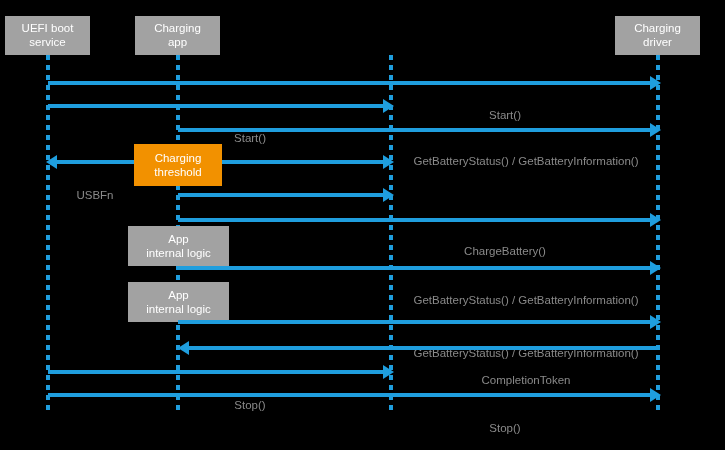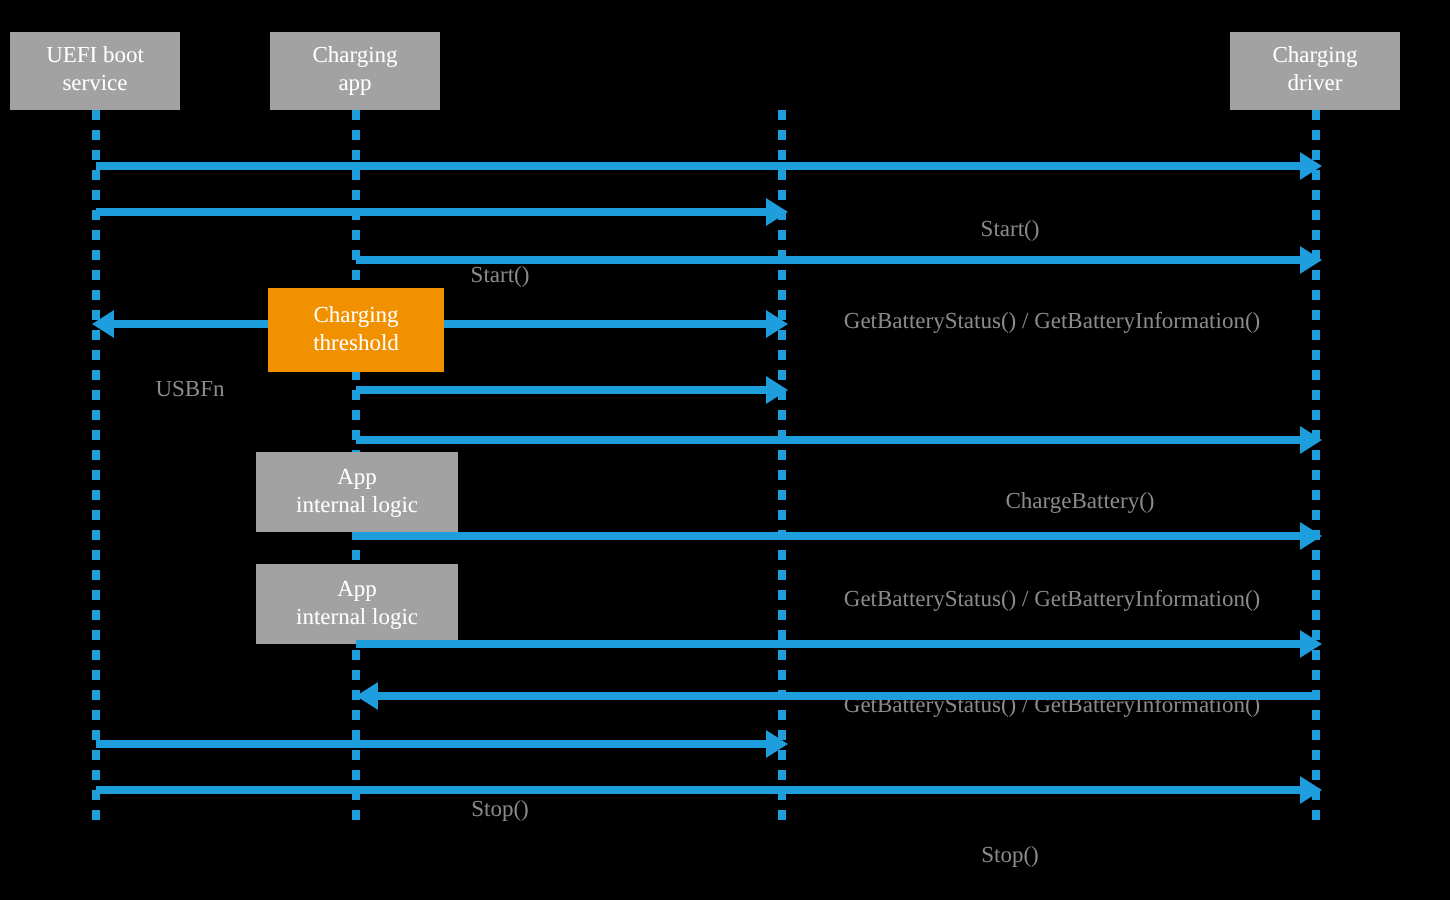--- a/index.html
+++ b/index.html
@@ -6,21 +6,21 @@
     margin: 0;
     padding: 0;
     background: #000000;
   }
   #canvas {
     position: relative;
     width: 725px;
     height: 450px;
     background: #000000;
     overflow: hidden;
-    font-family: Liberation Serif, serif;
+    font-family: Liberation Sans, sans-serif;
   }
 
   
   .participant {
     position: absolute;
     background: #a2a2a2;
     color: #ffffff;
     font-size: 11.5px;
     line-height: 13.5px;
     text-align: center;
@@ -128,41 +128,42 @@
   <div class="msg-label" style="left:55px; top:145px; width:80px;">USBFn</div>
   <div class="msg-line" style="left:56px; top:160px; width:80px;"></div>
   <div class="arrowhead left" style="left:46px; top:155px;"></div>
 
   <div class="msg-line" style="left:222px; top:160px; width:167px;"></div>
   <div class="arrowhead right" style="left:383px; top:155px;"></div>
 
   <div class="msg-line" style="left:178px; top:193px; width:211px;"></div>
   <div class="arrowhead right" style="left:383px; top:188px;"></div>
 
-  <div class="msg-label" style="left:410px; top:201px; width:260px;">ChargeBattery()</div>
+  <div class="msg-label" style="left:375px; top:201px; width:260px;">ChargeBattery()</div>
   <div class="msg-line" style="left:178px; top:218px; width:478px;"></div>
   <div class="arrowhead right" style="left:650px; top:213px;"></div>
 
   <div class="note-box orange" style="left:134px; top:144px; width:88px; height:42px;">Charging
 threshold</div>
 
   <div class="note-box gray" style="left:128px; top:226px; width:101px; height:40px;">App
 internal logic</div>
 
   <div class="msg-label" style="left:396px; top:250px; width:260px;">GetBatteryStatus() / GetBatteryInformation()</div>
   <div class="msg-line" style="left:178px; top:266px; width:478px;"></div>
   <div class="arrowhead right" style="left:650px; top:261px;"></div>
 
   <div class="note-box gray" style="left:128px; top:282px; width:101px; height:40px;">App
 internal logic</div>
 
   <div class="msg-label" style="left:396px; top:303px; width:260px;">GetBatteryStatus() / GetBatteryInformation()</div>
   <div class="msg-line" style="left:178px; top:320px; width:478px;"></div>
   <div class="arrowhead right" style="left:650px; top:315px;"></div>
 
+  <div class="msg-label" style="left:396px; top:330px; width:260px;">CompletionToken</div>
   <div class="msg-line" style="left:188px; top:346px; width:470px;"></div>
   <div class="arrowhead left" style="left:178px; top:341px;"></div>
 
   <div class="msg-label" style="left:190px; top:355px; width:120px;">Stop()</div>
   <div class="msg-line" style="left:48px; top:370px; width:341px;"></div>
   <div class="arrowhead right" style="left:383px; top:365px;"></div>
 
   <div class="msg-label" style="left:445px; top:378px; width:120px;">Stop()</div>
   <div class="msg-line" style="left:48px; top:393px; width:608px;"></div>
   <div class="arrowhead right" style="left:650px; top:388px;"></div>

